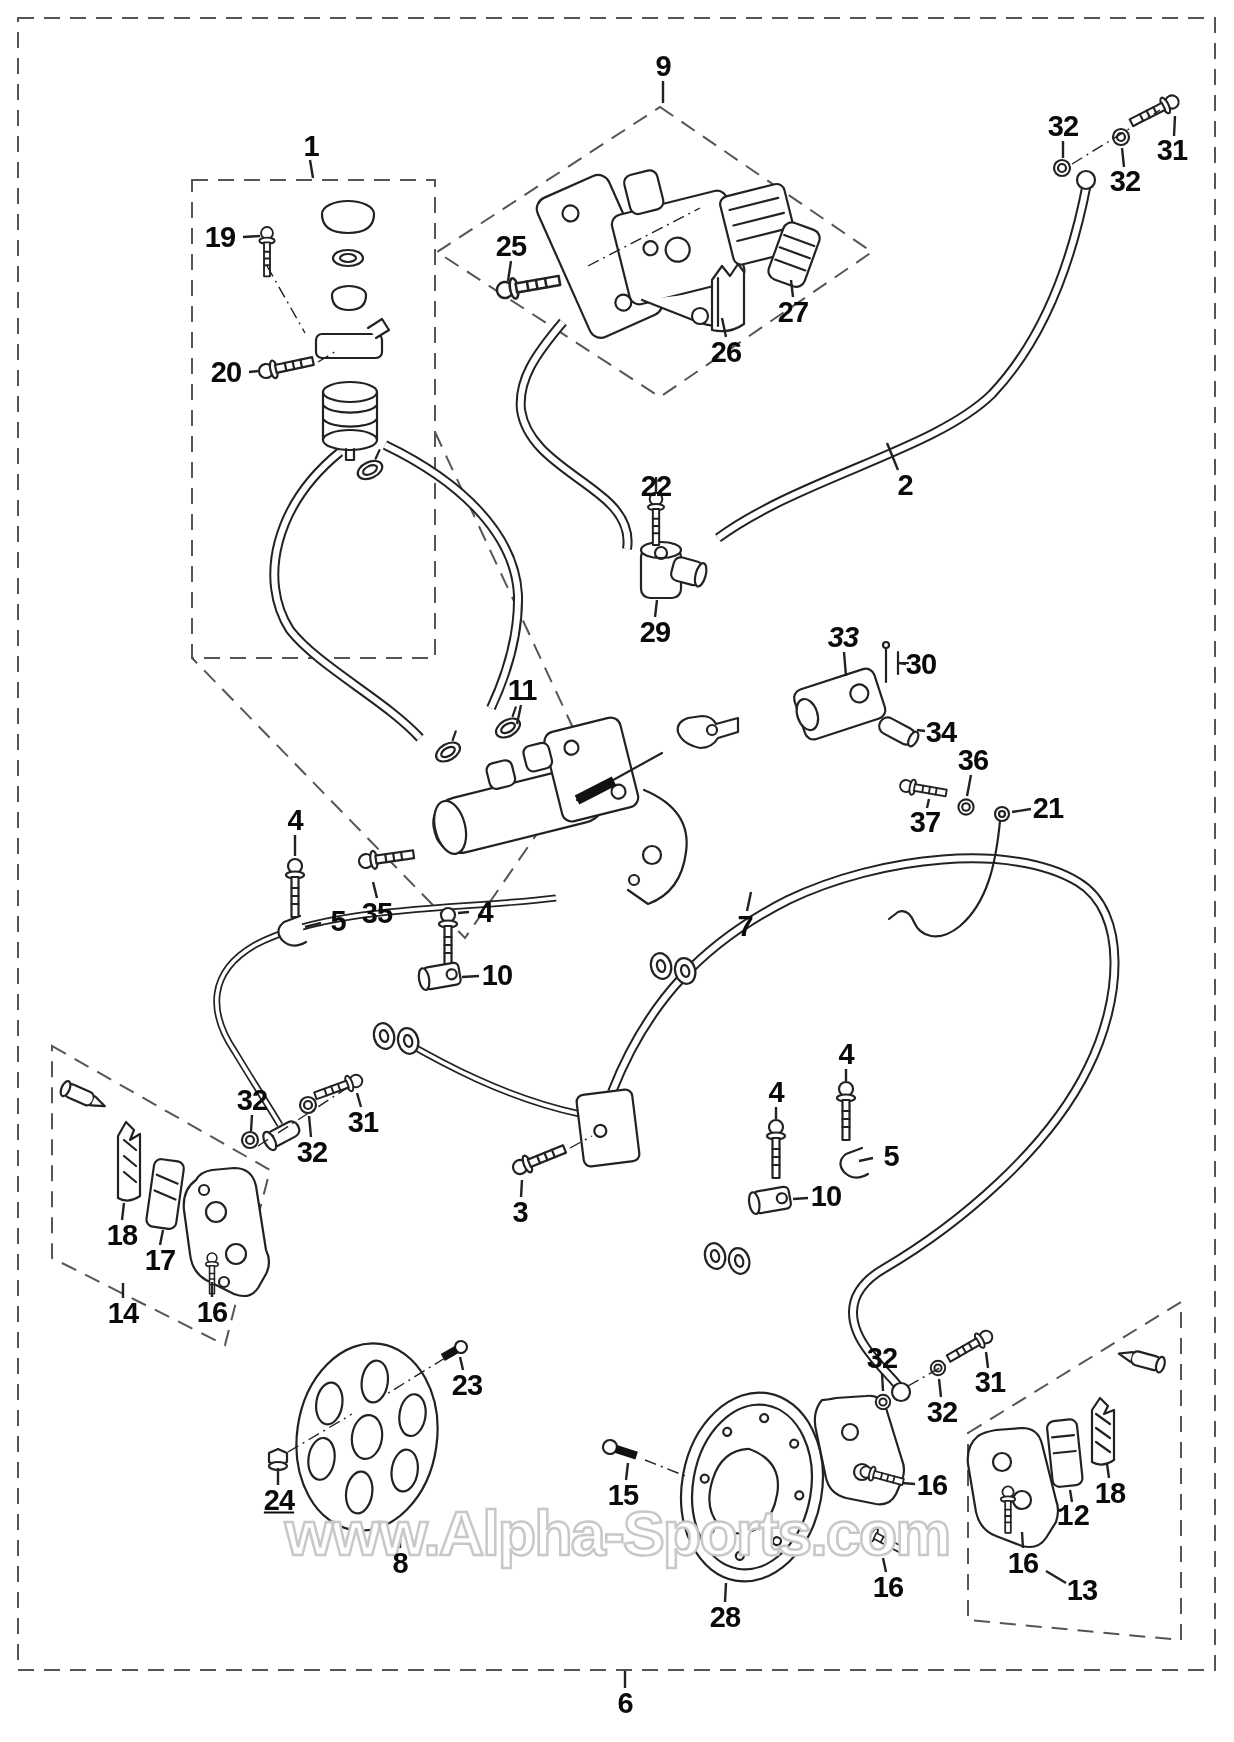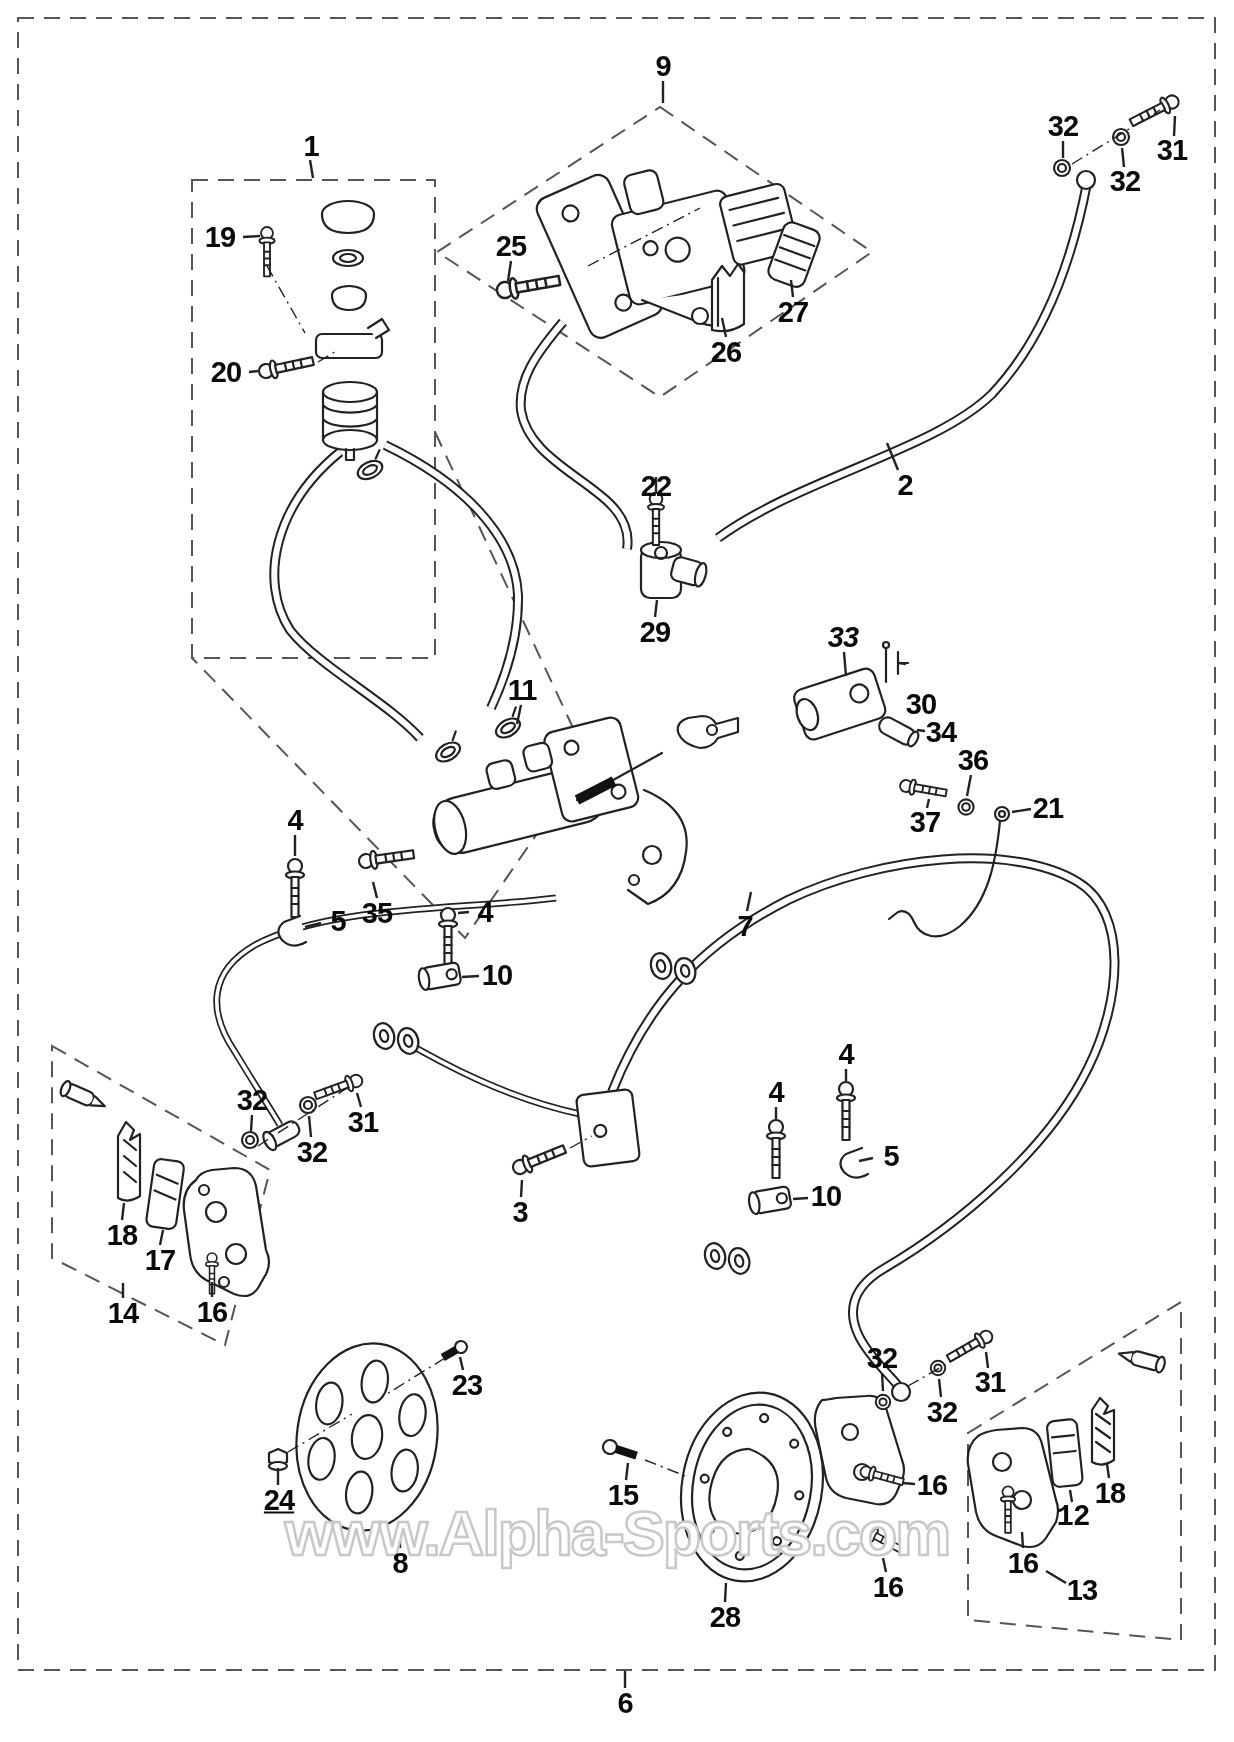--- a/index.html
+++ b/index.html
@@ -395,21 +395,21 @@
       <span class="callout" style="left: 511px; top: 246px;">25</span>
       <span class="callout" style="left: 726px; top: 352px;">26</span>
       <span class="callout" style="left: 793px; top: 312px;">27</span>
       <span class="callout" style="left: 1063px; top: 126px;">32</span>
       <span class="callout" style="left: 1172px; top: 150px;">31</span>
       <span class="callout" style="left: 1125px; top: 181px;">32</span>
       <span class="callout" style="left: 905px; top: 485px;">2</span>
       <span class="callout" style="left: 656px; top: 486px;">22</span>
       <span class="callout" style="left: 655px; top: 632px;">29</span>
       <span class="callout" style="left: 843px; top: 637px; font-style: italic;">33</span>
-      <span class="callout" style="left: 921px; top: 664px; margin-top: 40px;">30</span>
+      <span class="callout" style="left: 921px; top: 664px;">30</span>
       <span class="callout" style="left: 941px; top: 732px;">34</span>
       <span class="callout" style="left: 973px; top: 760px;">36</span>
       <span class="callout" style="left: 925px; top: 822px;">37</span>
       <span class="callout" style="left: 1048px; top: 808px;">21</span>
       <span class="callout" style="left: 522px; top: 690px;">11</span>
       <span class="callout" style="left: 295px; top: 820px;">4</span>
       <span class="callout" style="left: 377px; top: 913px;">35</span>
       <span class="callout" style="left: 338px; top: 921px;">5</span>
       <span class="callout" style="left: 485px; top: 912px;">4</span>
       <span class="callout" style="left: 497px; top: 975px;">10</span>

